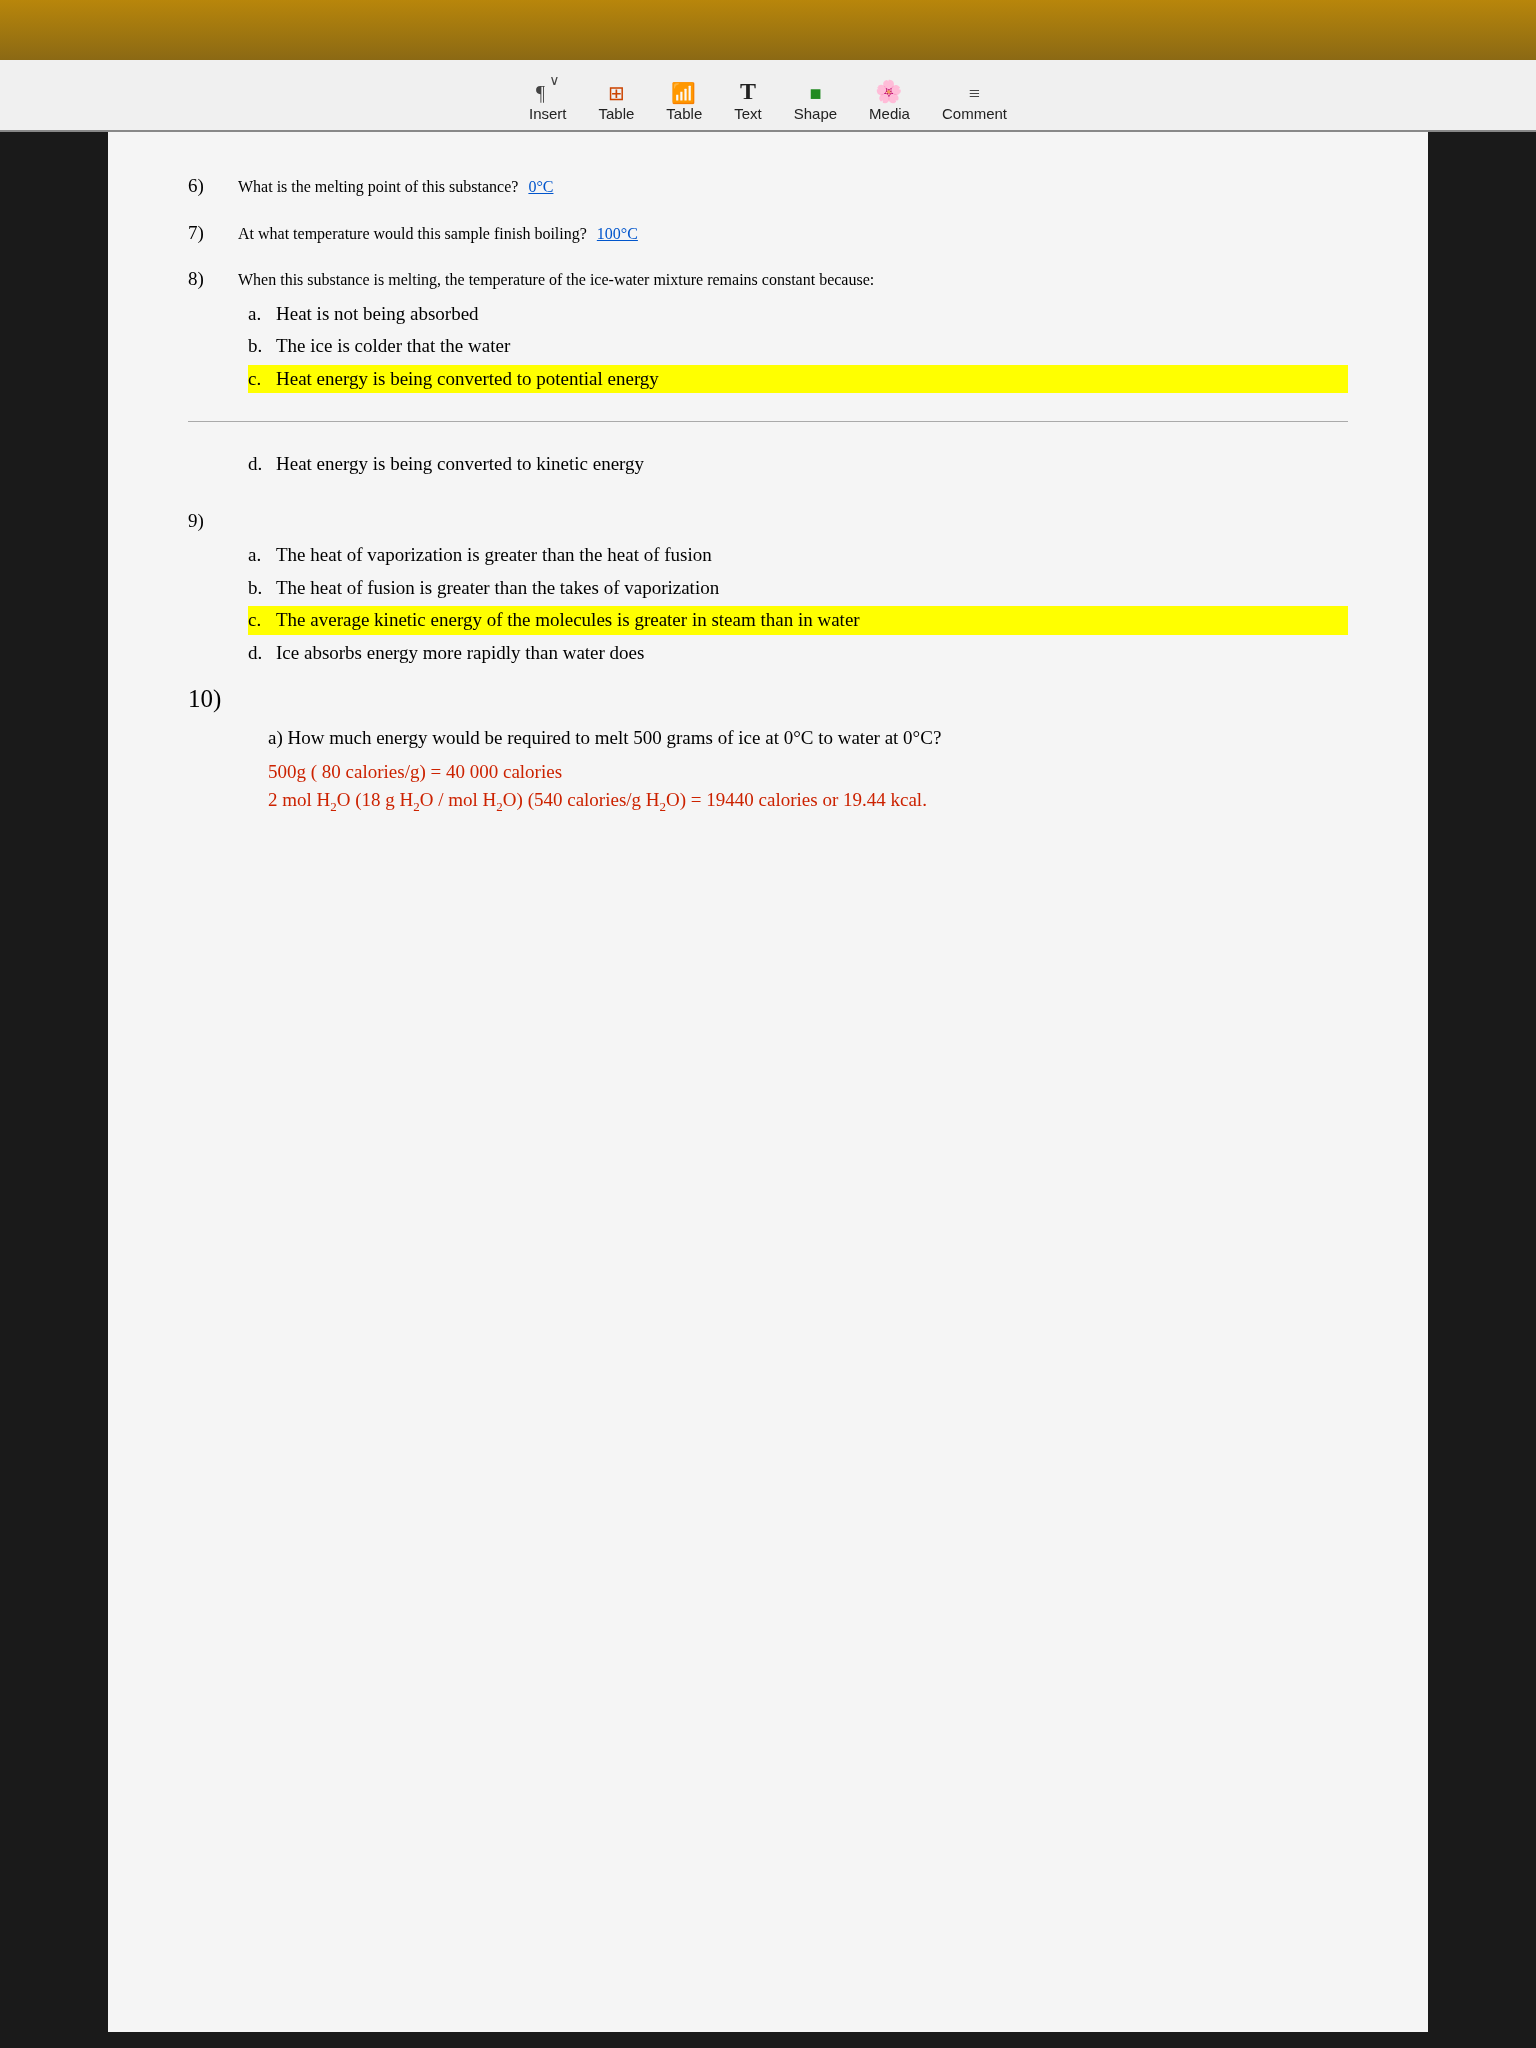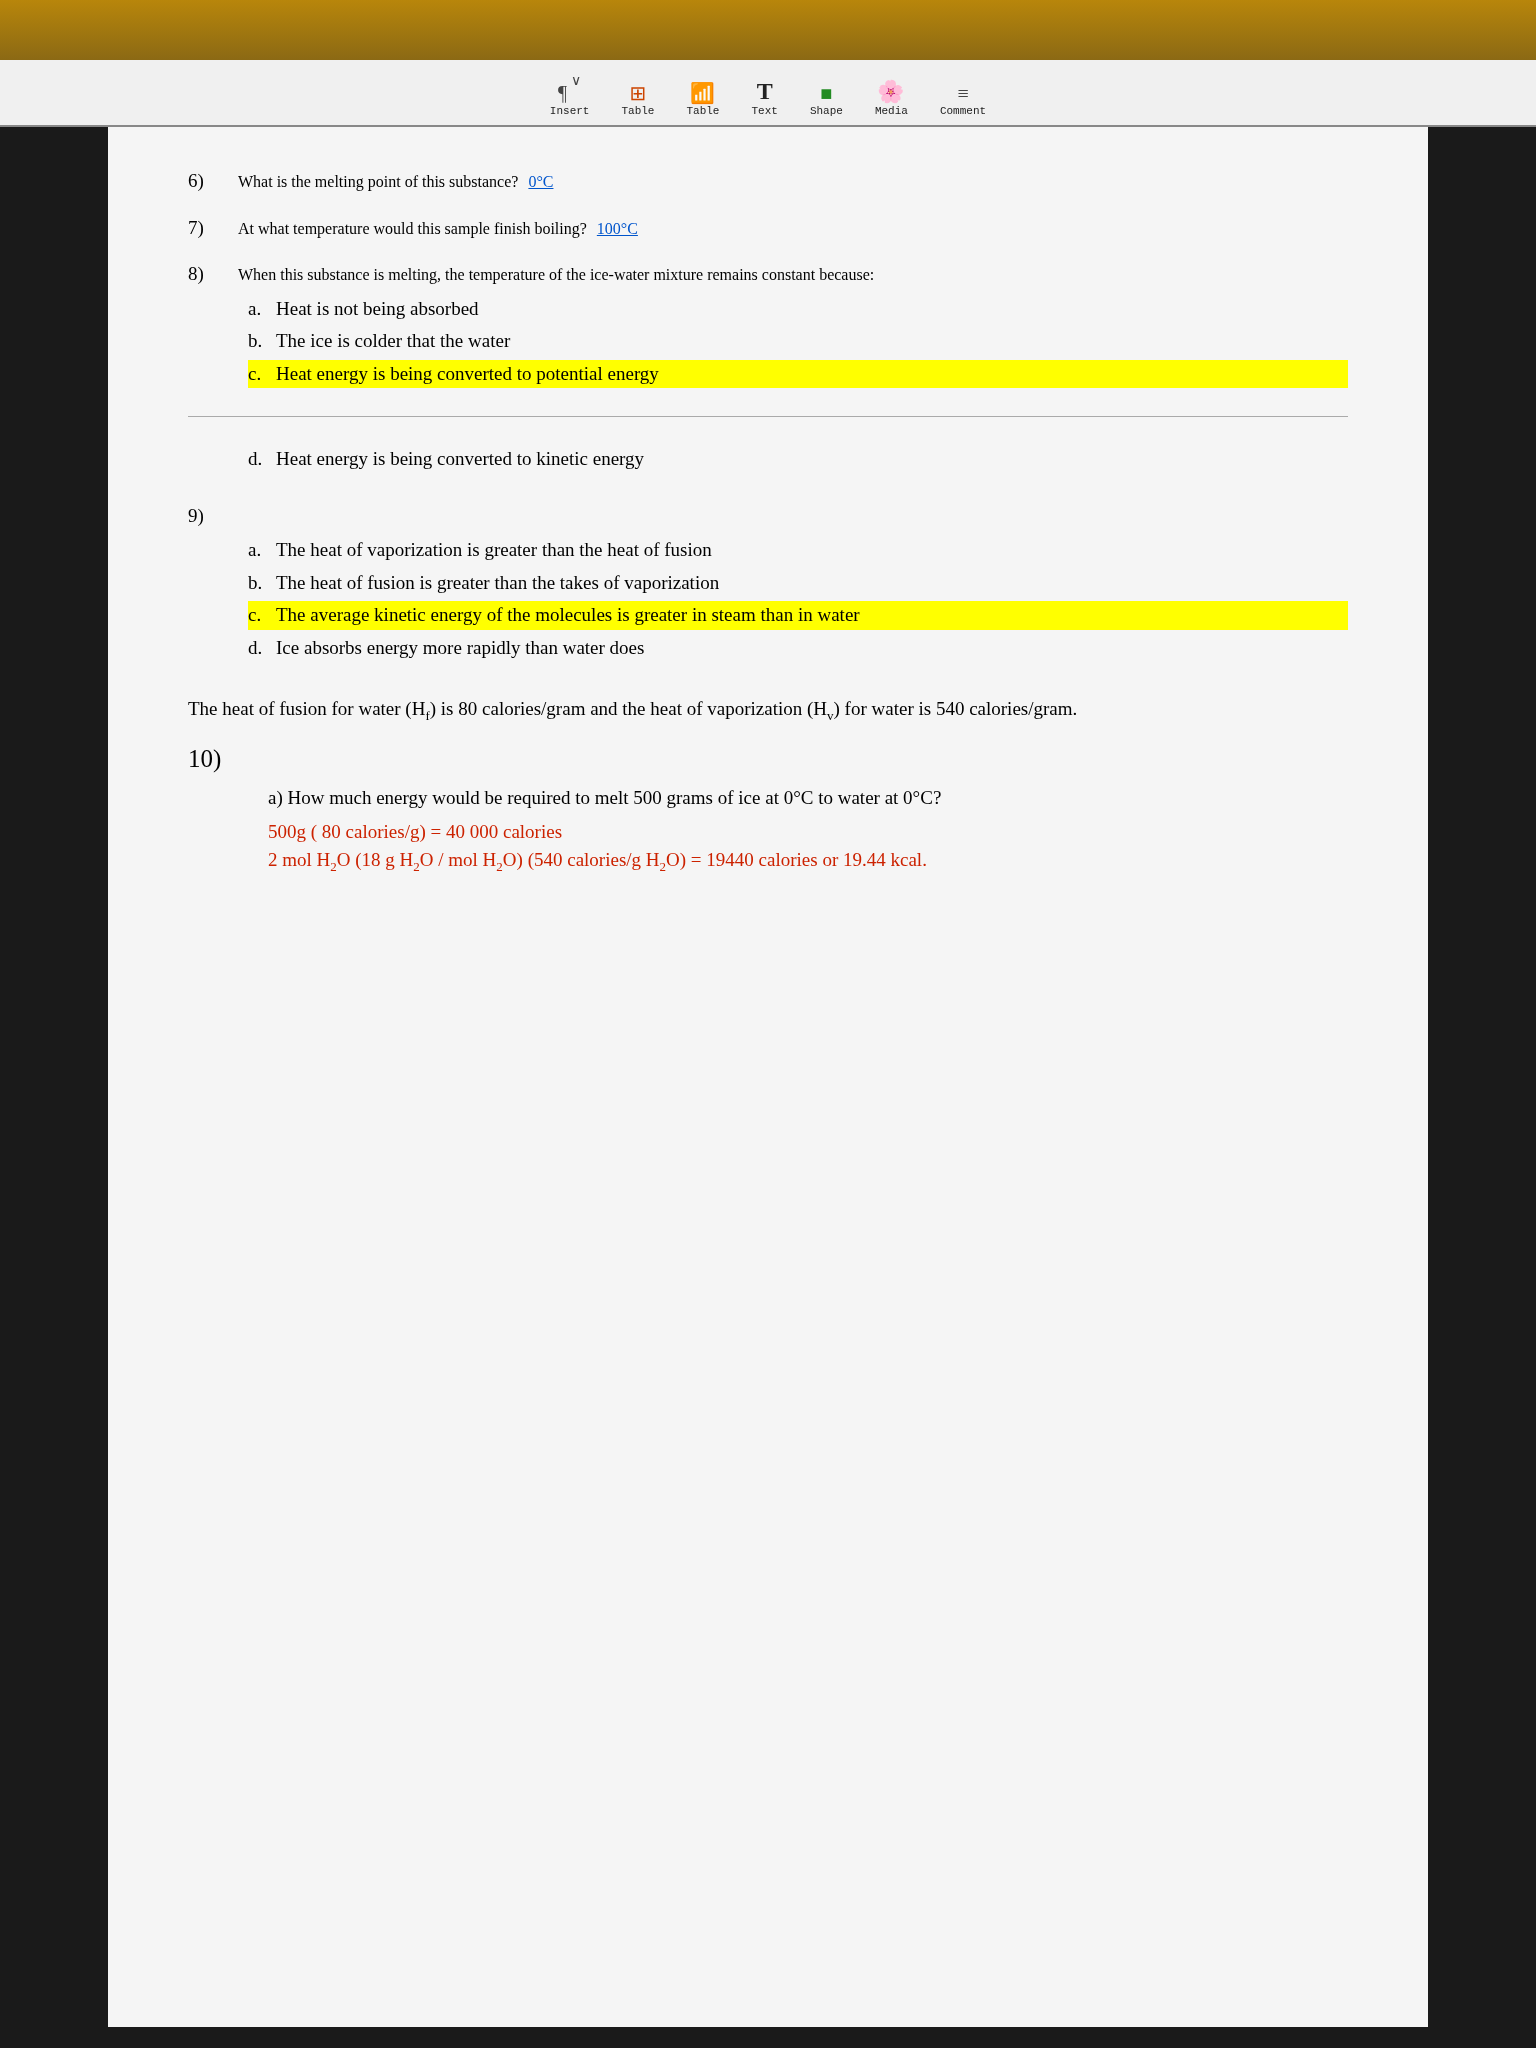--- a/index.html
+++ b/index.html
@@ -79,23 +79,23 @@
       font-size: 20px;
       color: #444;
     }
 
     .toolbar-icon.table-icon {
       color: #cc4400;
       font-size: 20px;
     }
 
     .toolbar-label {
-      font-size: 11px;
+      font-size: 15px;
       color: #222;
-      font-family: Liberation Mono, monospace;
+      font-family: Liberation Sans, sans-serif;
     }
 
     .insert-group {
       display: flex;
       align-items: flex-end;
       gap: 4px;
     }
 
     .insert-arrow {
       font-size: 14px;
@@ -306,25 +306,20 @@
     <div class="choice highlight-yellow">
       <span class="choice-label">c.</span>
       <span>The average kinetic energy of the molecules is greater in steam than in water</span>
     </div>
     <div class="choice">
       <span class="choice-label">d.</span>
       <span>Ice absorbs energy more rapidly than water does</span>
     </div>
   </div>
 
-  <div class="info-block" style="margin-top: 32px;">
-    <span>
-      The heat of fusion for water (H<sub>f</sub>) is 80 calories/gram and the heat of vaporization (H<sub>v</sub>) for water is 540 calories/gram.
-    </span>
-  </div>
 
   <div class="question-block">
     <div class="q10-num">10)</div>
 
     <div class="sub-question">
       <span>a) How much energy would be required to melt 500 grams of ice at 0°C to water at 0°C?</span>
     </div>
     <div class="answer-red">500g ( 80 calories/g) = 40 000 calories</div>
 
     <div class="answer-red">

